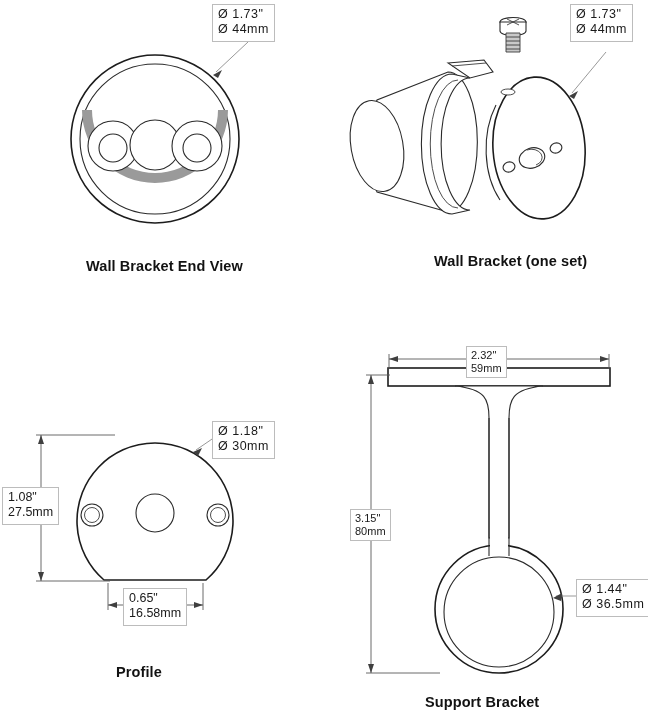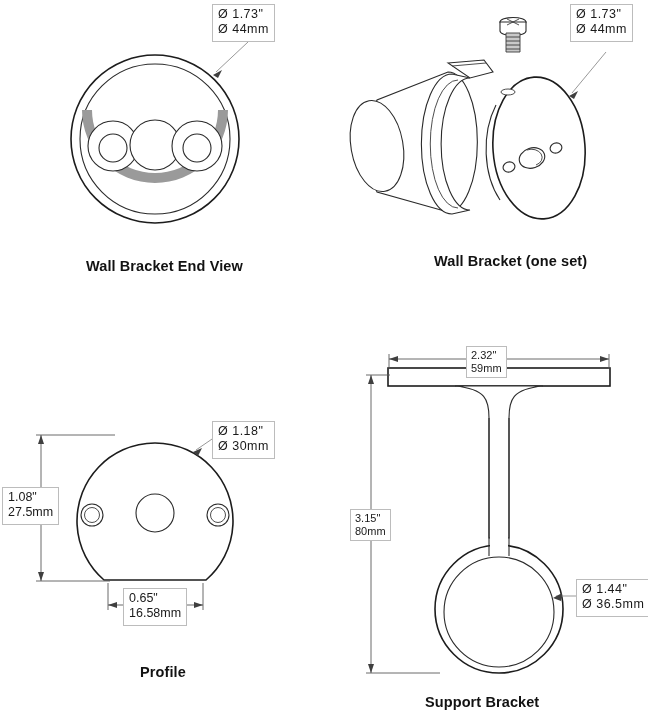--- a/index.html
+++ b/index.html
@@ -242,17 +242,17 @@
 
   <div class="dimbox" style="left:576px; top:579px;">
     <span class="row dia">Ø 1.44"</span>
     <span class="row dia">Ø 36.5mm</span>
   </div>
 
   <div class="caption" style="left:86px; top:258px;">Wall Bracket End View</div>
 
   <div class="caption" style="left:434px; top:253px;">Wall Bracket (one set)</div>
 
-  <div class="caption" style="left:140px; top:664px;">Profile</div>
+  <div class="caption" style="left:116px; top:664px;">Profile</div>
 
   <div class="caption" style="left:425px; top:694px;">Support Bracket</div>
 
 </div>
 
 </body></html>

